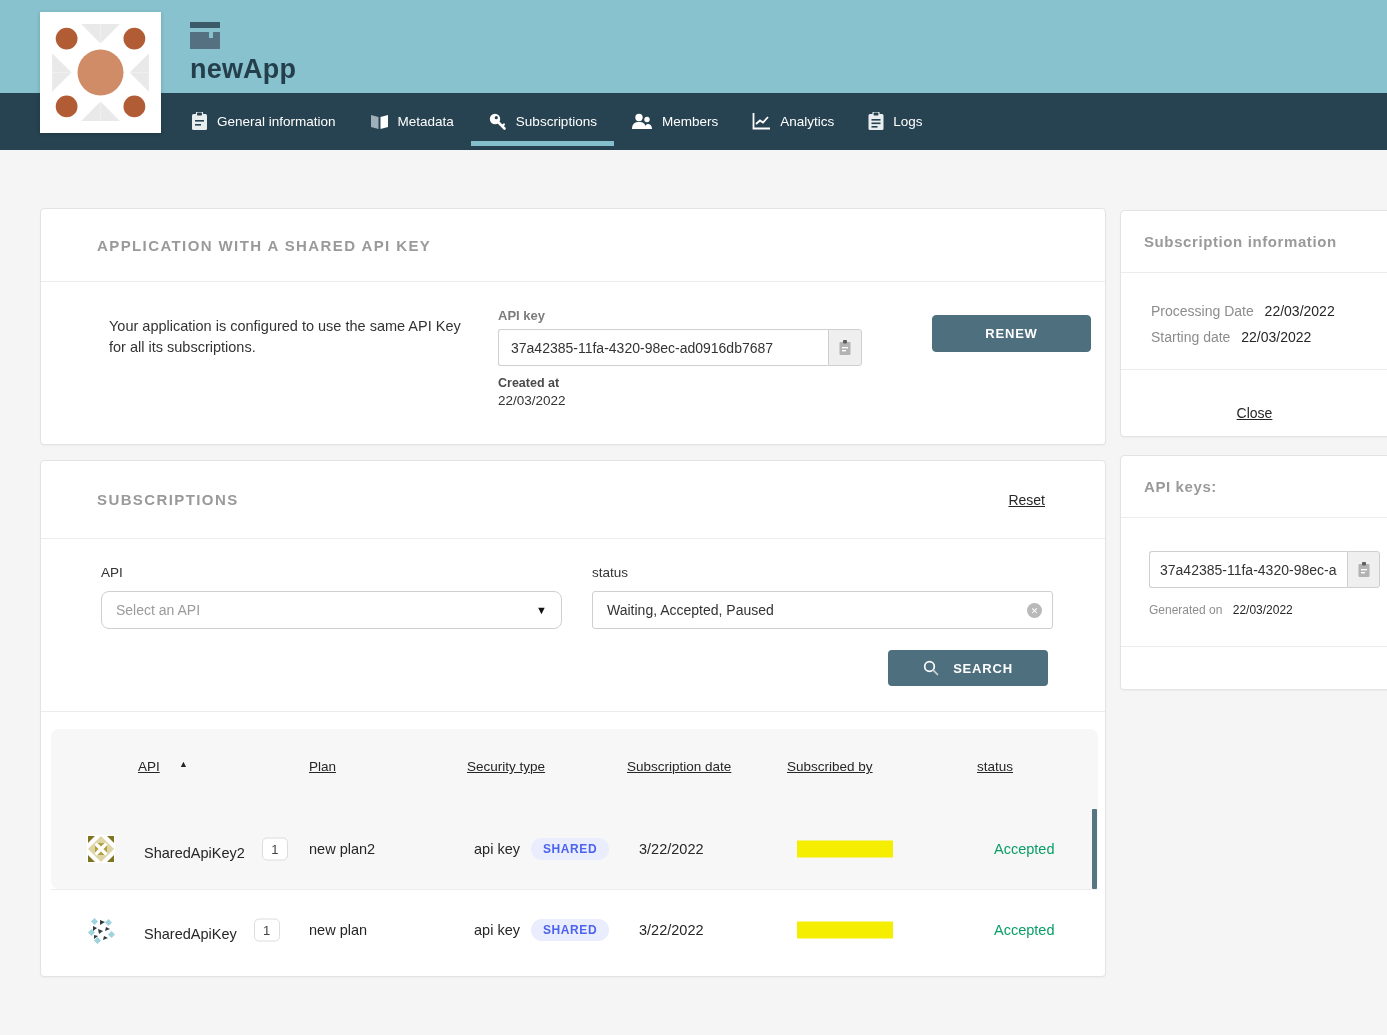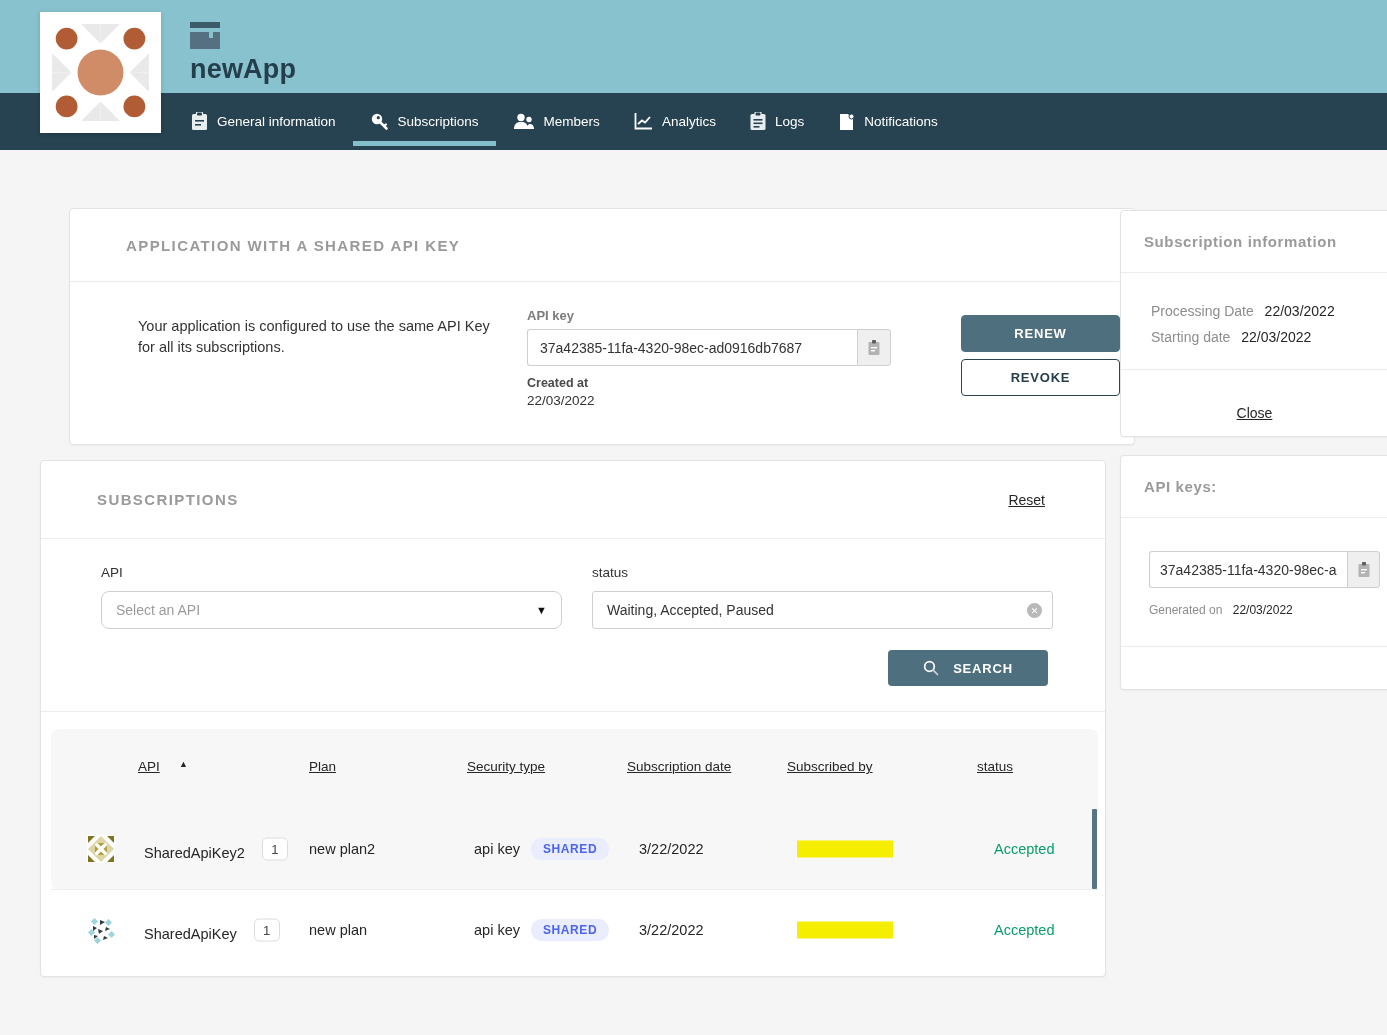--- a/index.html
+++ b/index.html
@@ -26,21 +26,21 @@
   .nav-tab.active::after { content:""; position:absolute; left:0; right:0; bottom:0;
     height:5px; background:#84bfcc; }
 
   
   .card { position:absolute; background:#fff; border:1px solid #e3e3e3; border-radius:4px;
     box-shadow:0 1px 2px rgba(0,0,0,.04); }
   .card-head { display:flex; align-items:center; justify-content:space-between;
     border-bottom:1px solid #ececec; }
   .card-title { font-size:15px; font-weight:bold; letter-spacing:1.4px; color:#9a9a9a; }
 
-  .card-shared { left:40px; top:208px; width:1066px; height:237px;margin-left:29px; }
+  .card-shared { left:40px; top:208px; width:1066px; height:237px; }
   .card-shared .card-head { height:73px; padding:0 56px; }
   .card-shared .body { position:relative; height:163px; }
   .shared-desc { position:absolute; left:68px; top:34px; width:368px; font-size:14.5px;
     line-height:21px; color:#333; }
   .apikey-group { position:absolute; left:457px; top:26px; }
   .field-label { font-size:13px; font-weight:bold; color:#7c7c7c; margin-bottom:6px; }
   .key-row { display:flex; }
   .key-input { width:330px; height:37px; border:1px solid #cfcfcf; border-right:none;
     border-radius:3px 0 0 3px; padding:0 12px; font-size:14px; color:#333;
     font-family:"Liberation Sans",sans-serif; background:#fff; }
@@ -160,20 +160,29 @@
     <span class="ticon">
       <svg width="17" height="19" viewBox="0 0 17 19">
           <rect x="1" y="2" width="15" height="16" rx="1.5" fill="#e8edf0"></rect>
           <rect x="5.5" y="0" width="6" height="4" rx="1" fill="#274250" stroke="#e8edf0" stroke-width="1.2"></rect>
           <rect x="4" y="8" width="9" height="1.6" fill="#274250"></rect>
           <rect x="4" y="12" width="6" height="1.6" fill="#274250"></rect>
         </svg>
     </span>
     <span>General information</span>
   </div>
+  <div class="nav-tab">
+    <span class="ticon">
+      <svg width="19" height="17" viewBox="0 0 19 17">
+          <path d="M1 2 L8.5 4 L8.5 16 L1 14 Z" fill="#9fb0b9"></path>
+          <path d="M18 2 L10.5 4 L10.5 16 L18 14 Z" fill="#ffffff"></path>
+        </svg>
+    </span>
+    <span>Metadata</span>
+  </div>
   <div class="nav-tab active">
     <span class="ticon">
       <svg width="19" height="19" viewBox="0 0 19 19">
           <circle cx="7" cy="7" r="5.2" fill="#ffffff"></circle>
           <circle cx="8.3" cy="5.7" r="1.6" fill="#274250"></circle>
           <path d="M10.5 10.5 L16.5 16.5" stroke="#ffffff" stroke-width="2.6" stroke-linecap="round"></path>
           <path d="M14 14 L16 12.4" stroke="#ffffff" stroke-width="2" stroke-linecap="round"></path>
         </svg>
     </span>
     <span>Subscriptions</span>
@@ -202,29 +211,20 @@
     <span class="ticon">
       <svg width="16" height="19" viewBox="0 0 16 19">
           <rect x="0.5" y="2" width="15" height="16" rx="1.5" fill="#e8edf0"></rect>
           <rect x="5" y="0" width="6" height="4" rx="1" fill="#274250" stroke="#e8edf0" stroke-width="1.2"></rect>
           <rect x="3.5" y="7" width="9" height="1.6" fill="#274250"></rect>
           <rect x="3.5" y="10.5" width="9" height="1.6" fill="#274250"></rect>
           <rect x="3.5" y="14" width="6" height="1.6" fill="#274250"></rect>
         </svg>
     </span>
     <span>Logs</span>
-  </div>
-  <div class="nav-tab">
-    <span class="ticon">
-      <svg width="17" height="18" viewBox="0 0 17 18">
-          <path d="M2 1 L10 1 L15 6 L15 17 L2 17 Z" fill="#ffffff"></path>
-          <circle cx="13.5" cy="3.5" r="2.5" fill="#ffffff" stroke="#274250" stroke-width="1"></circle>
-        </svg>
-    </span>
-    <span>Notifications</span>
   </div>
 </div>
 
 <div class="card card-shared">
   <div class="card-head">
     <div class="card-title">APPLICATION WITH A SHARED API KEY</div>
   </div>
   <div class="body">
     <div class="shared-desc">Your application is configured to use the same API Key for all its subscriptions.</div>
     <div class="apikey-group">
@@ -238,21 +238,20 @@
               <rect x="4" y="8" width="6" height="1.4" fill="#ffffff"></rect>
               <rect x="4" y="11" width="4" height="1.4" fill="#ffffff"></rect>
             </svg>
         </div>
       </div>
       <div class="created-label">Created at</div>
       <div class="created-value">22/03/2022</div>
     </div>
     <div class="btn-col">
       <button class="btn btn-primary">RENEW</button>
-      <button class="btn btn-outline">REVOKE</button>
     </div>
   </div>
 </div>
 
 <div class="card card-subs">
   <div class="card-head">
     <div class="card-title">SUBSCRIPTIONS</div>
     <span class="link">Reset</span>
   </div>
 

